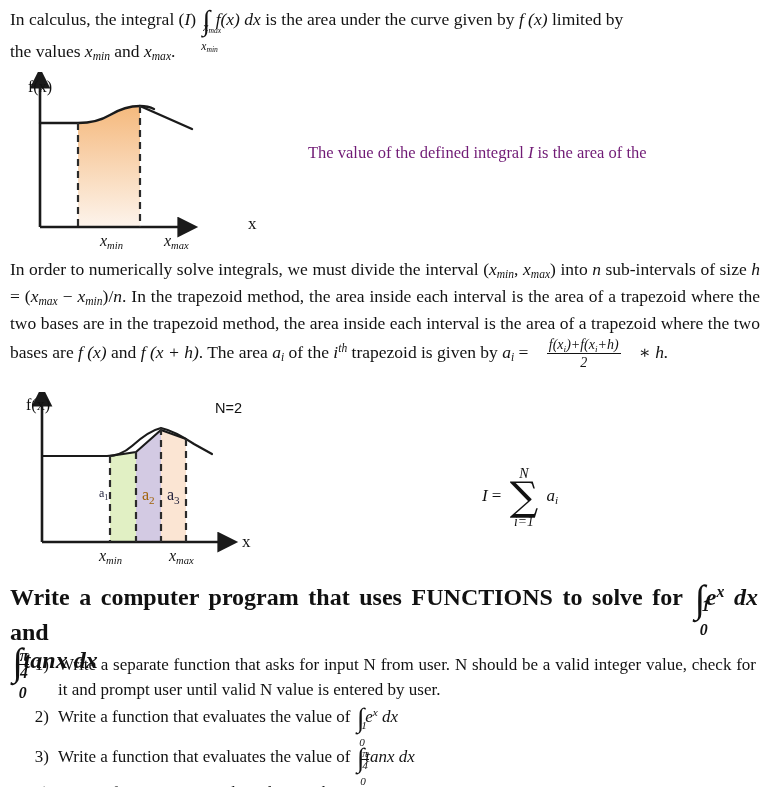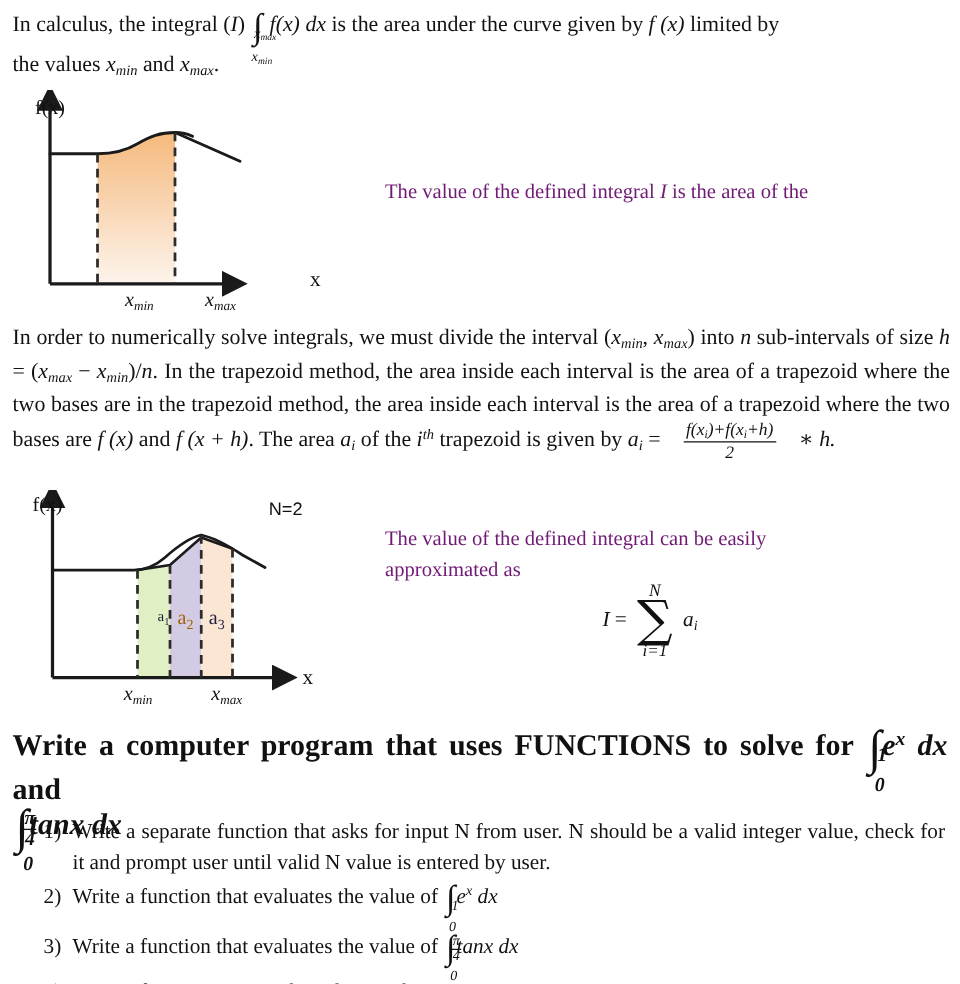--- a/index.html
+++ b/index.html
@@ -275,32 +275,28 @@
       <line x1="98" y1="64" x2="98" y2="150" stroke="#2b2b2b" stroke-width="2.2" stroke-dasharray="7,5"></line>
       <line x1="124" y1="60" x2="124" y2="150" stroke="#2b2b2b" stroke-width="2.2" stroke-dasharray="7,5"></line>
       <line x1="149" y1="36" x2="149" y2="150" stroke="#2b2b2b" stroke-width="2.2" stroke-dasharray="7,5"></line>
       <line x1="174" y1="47" x2="174" y2="150" stroke="#2b2b2b" stroke-width="2.2" stroke-dasharray="7,5"></line>
     </svg>
 
     <div style="position:absolute; left:14px; top:4px; font-size:16px;">f(x)</div>
     <div style="position:absolute; left:203px; top:8px; font-size:14.5px; font-family:'Liberation Sans',sans-serif;">N=2</div>
     <div style="position:absolute; left:230px; top:140px; font-size:17px;">x</div>
 
-    <div style="position:absolute; left:114px; top:94px; font-size:12px; color:#1e1e3a;"><span>a</span><sub style="font-size:0.7em;">1</sub></div>
+    <div style="position:absolute; left:87px; top:94px; font-size:12px; color:#1e1e3a;"><span>a</span><sub style="font-size:0.7em;">1</sub></div>
     <div style="position:absolute; left:130px; top:94px; font-size:16px; color:#a16207;"><span>a</span><sub style="font-size:0.7em;">2</sub></div>
     <div style="position:absolute; left:155px; top:94px; font-size:16px; color:#1e1e3a;"><span>a</span><sub style="font-size:0.7em;">3</sub></div>
 
     <div style="position:absolute; left:87px; top:155px; font-size:16px;" class="mi"><span>x</span><sub class="s">min</sub></div>
     <div style="position:absolute; left:157px; top:155px; font-size:16px;" class="mi"><span>x</span><sub class="s">max</sub></div>
   </div>
 
-  <div class="side-text" style="left:308px; top:418px; width:420px; text-align:left;">
-    <span>The value of the defined integral can be easily</span><br>
-    <span>approximated as</span>
-  </div>
 
   <div class="sumblock" style="left:430px; top:480px; width:180px;">
     <span class="mi">I</span>
     <span>=</span>
     <span class="sumop">
       <span class="top">N</span>
       <span class="big">∑</span>
       <span class="bot">i=1</span>
     </span>
     <span class="mi"><span>a</span><sub class="s">i</sub></span>

